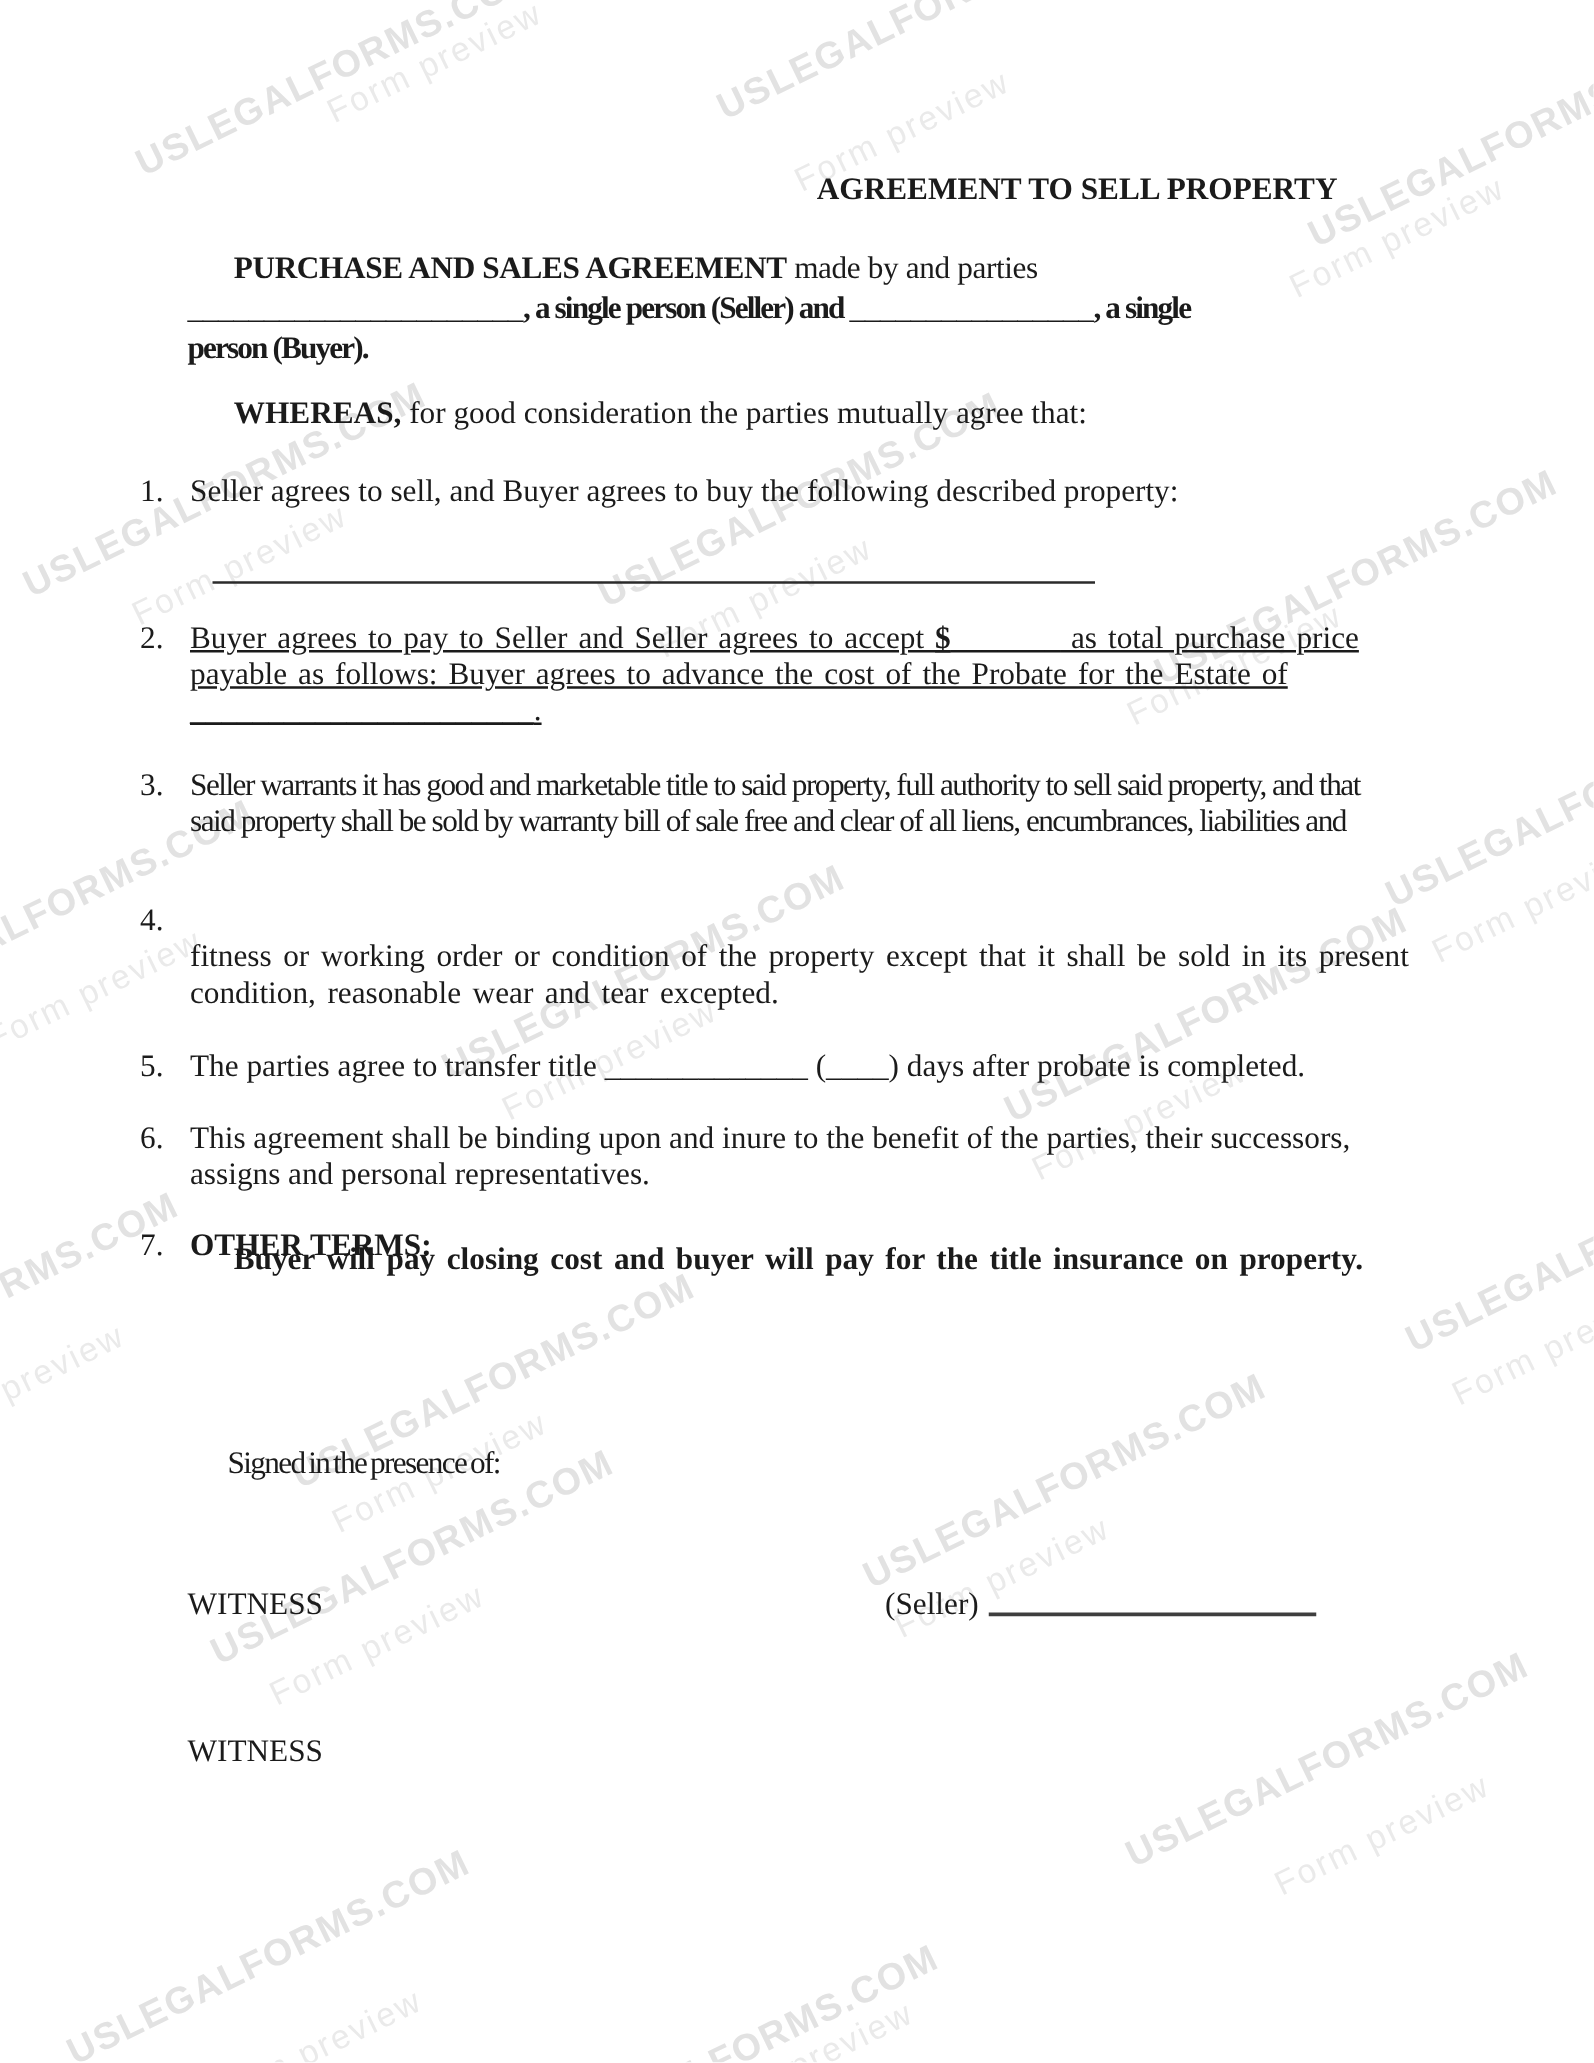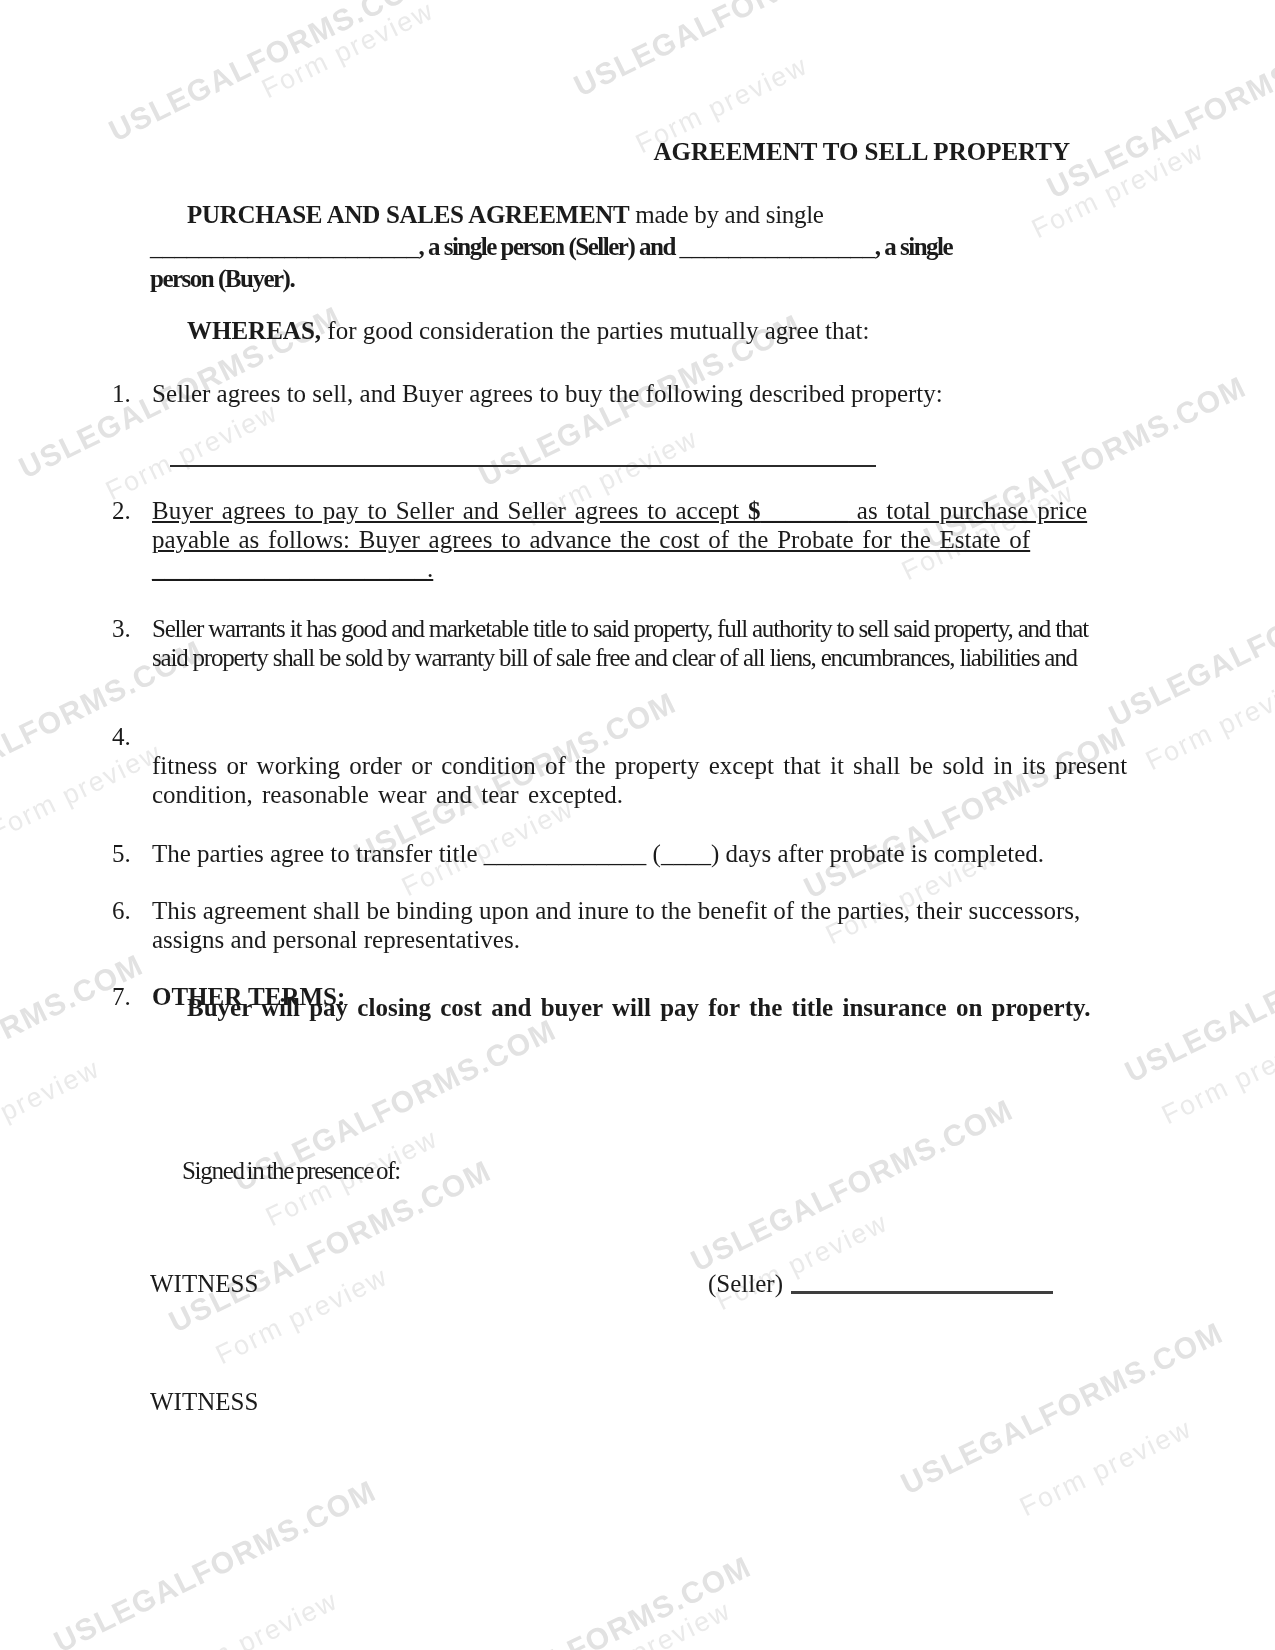--- a/index.html
+++ b/index.html
@@ -87,21 +87,21 @@
       <div class="wm wm-p" style="left: 215px; top: 1566px; transform: translate(-50%, -50%) rotate(-26deg); color: rgb(226, 226, 226);">USLEGALFORMS.COM</div>
       <div class="wm wm-s" style="left: 252px; top: 1640px; transform: translate(-50%, -50%) rotate(-26deg); color: rgb(234, 234, 234);">Form preview</div>
       <div class="wm wm-p" style="left: 590px; top: 1642px; transform: translate(-50%, -50%) rotate(-26deg); color: rgb(226, 226, 226);">USLEGALFORMS.COM</div>
       <div class="wm wm-s" style="left: 645px; top: 1650px; transform: translate(-50%, -50%) rotate(-26deg); color: rgb(234, 234, 234);">Form preview</div>
     </div>
 
   <div class="content">
 
     <div class="blk doc-title">AGREEMENT TO SELL PROPERTY</div>
 
-    <div class="blk p1"><span class="b">PURCHASE AND SALES AGREEMENT</span><span> made by and single</span><br><span>______________________</span><span class="b seg-c">, a single person (Seller) and </span><span>________________</span><span class="b seg-c">, a single</span><br><span class="b seg-c">person (Buyer).</span></div>
+    <div class="blk p1"><span class="b">PURCHASE AND SALES AGREEMENT</span><span> made by and parties</span><br><span>______________________</span><span class="b seg-c">, a single person (Seller) and </span><span>________________</span><span class="b seg-c">, a single</span><br><span class="b seg-c">person (Buyer).</span></div>
 
     <div class="blk whereas"><span class="b">WHEREAS,</span><span> for good consideration the parties mutually agree that:</span></div>
 
     <div class="item it1">
       <span class="num">1.</span>
       <div class="itext"><span>Seller agrees to sell, and Buyer agrees to buy the following described property:</span></div>
     </div>
 
     <div class="blk rule1"></div>
 

